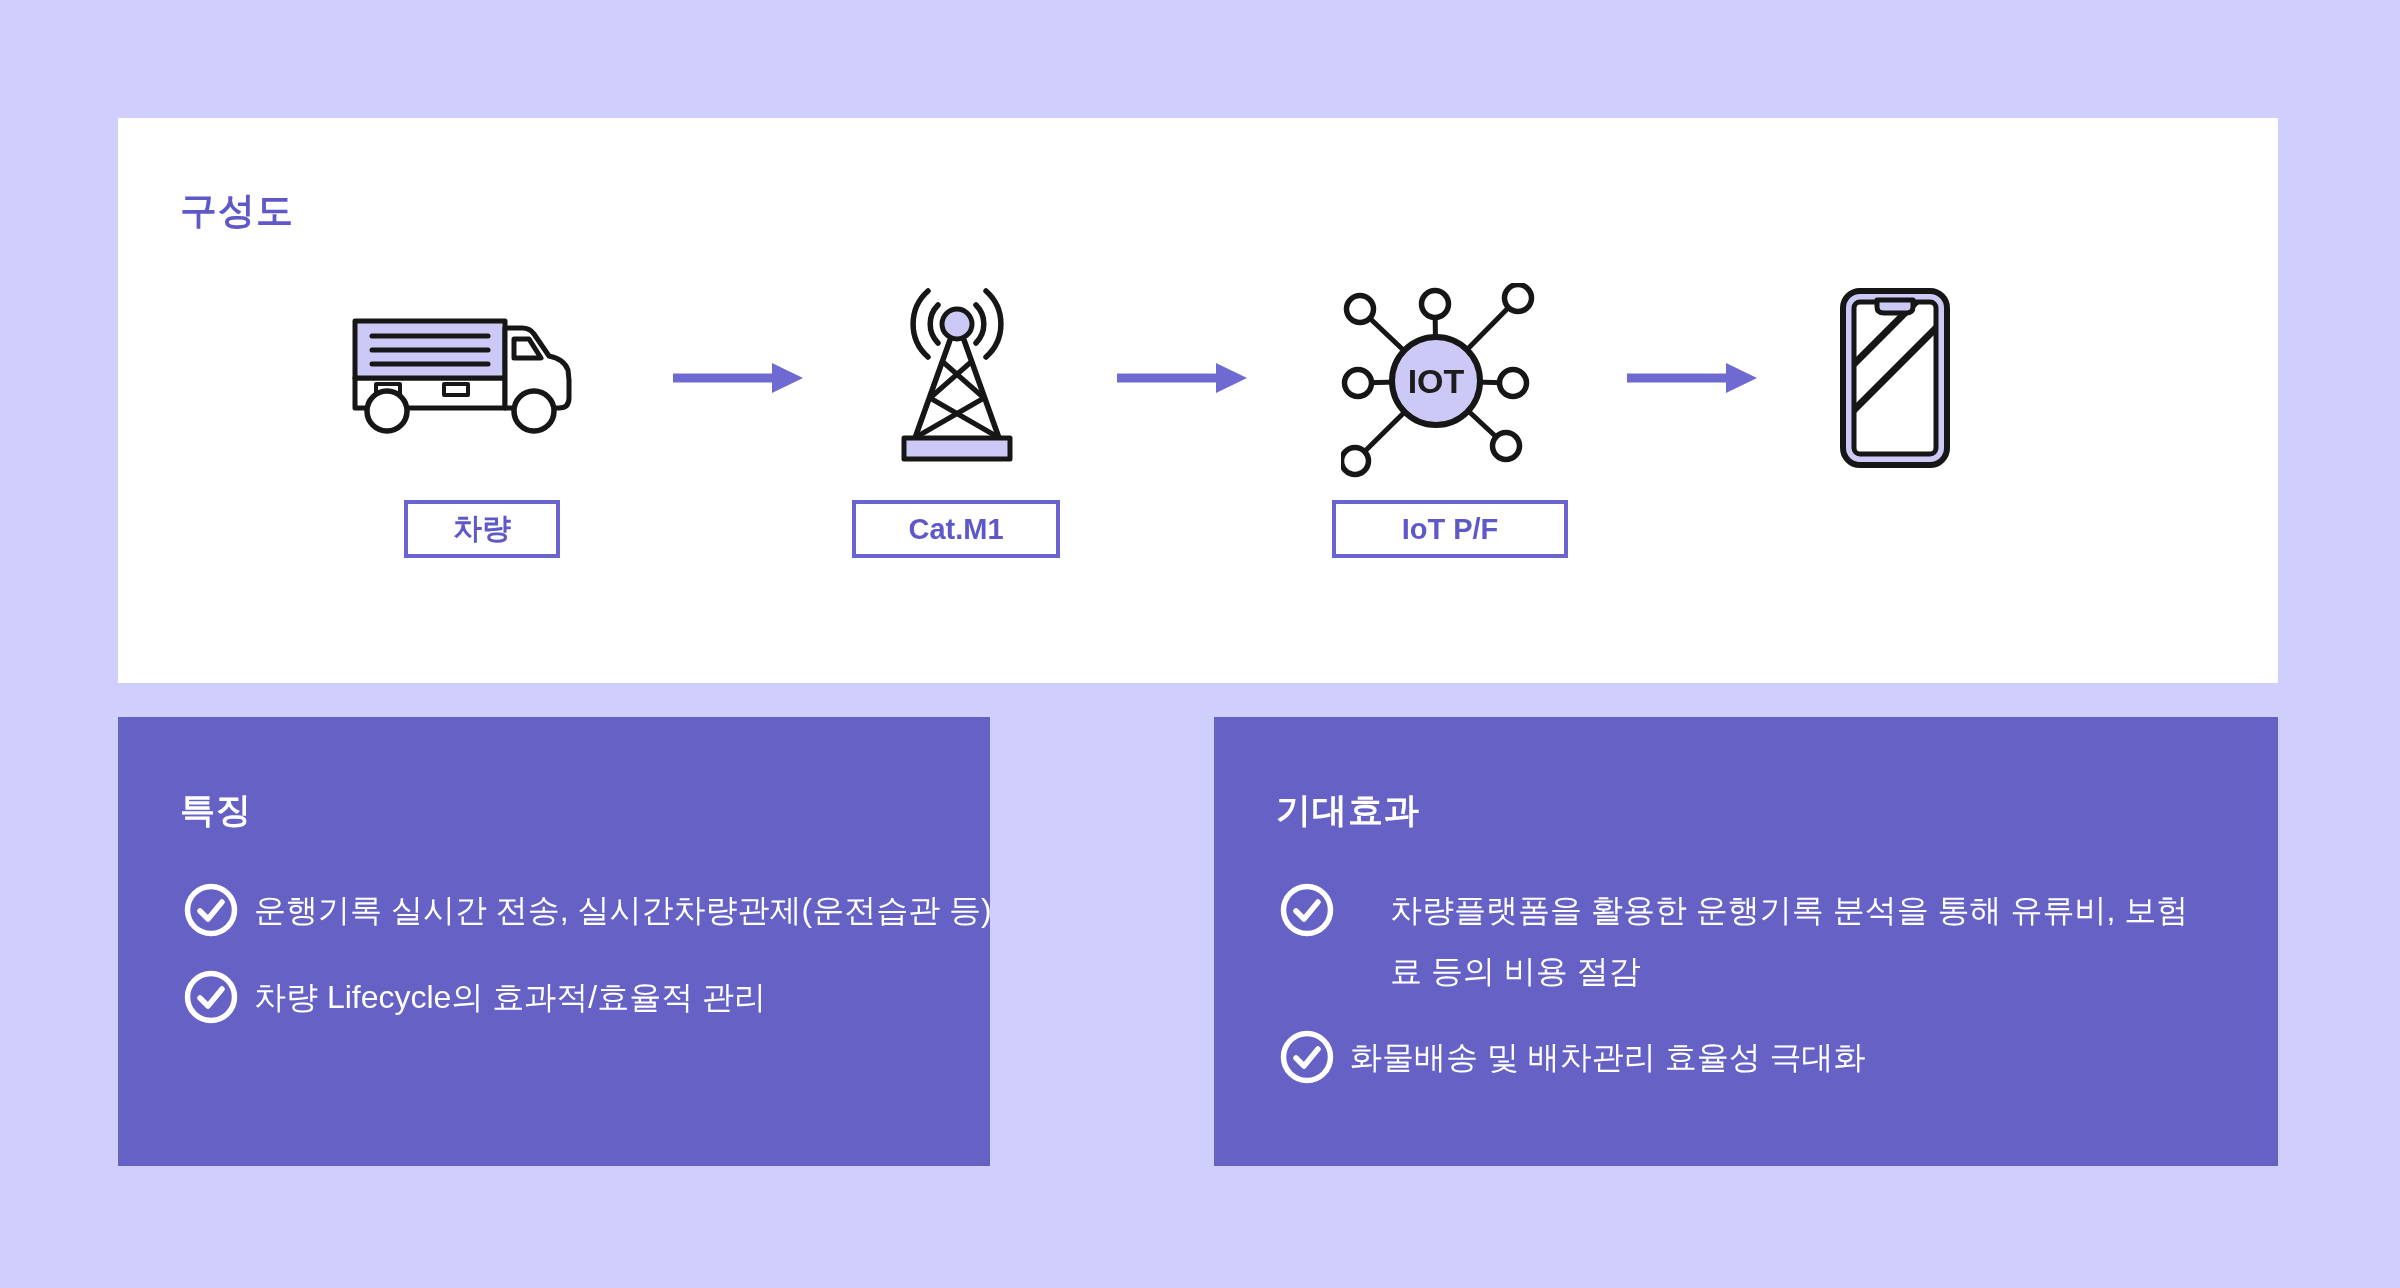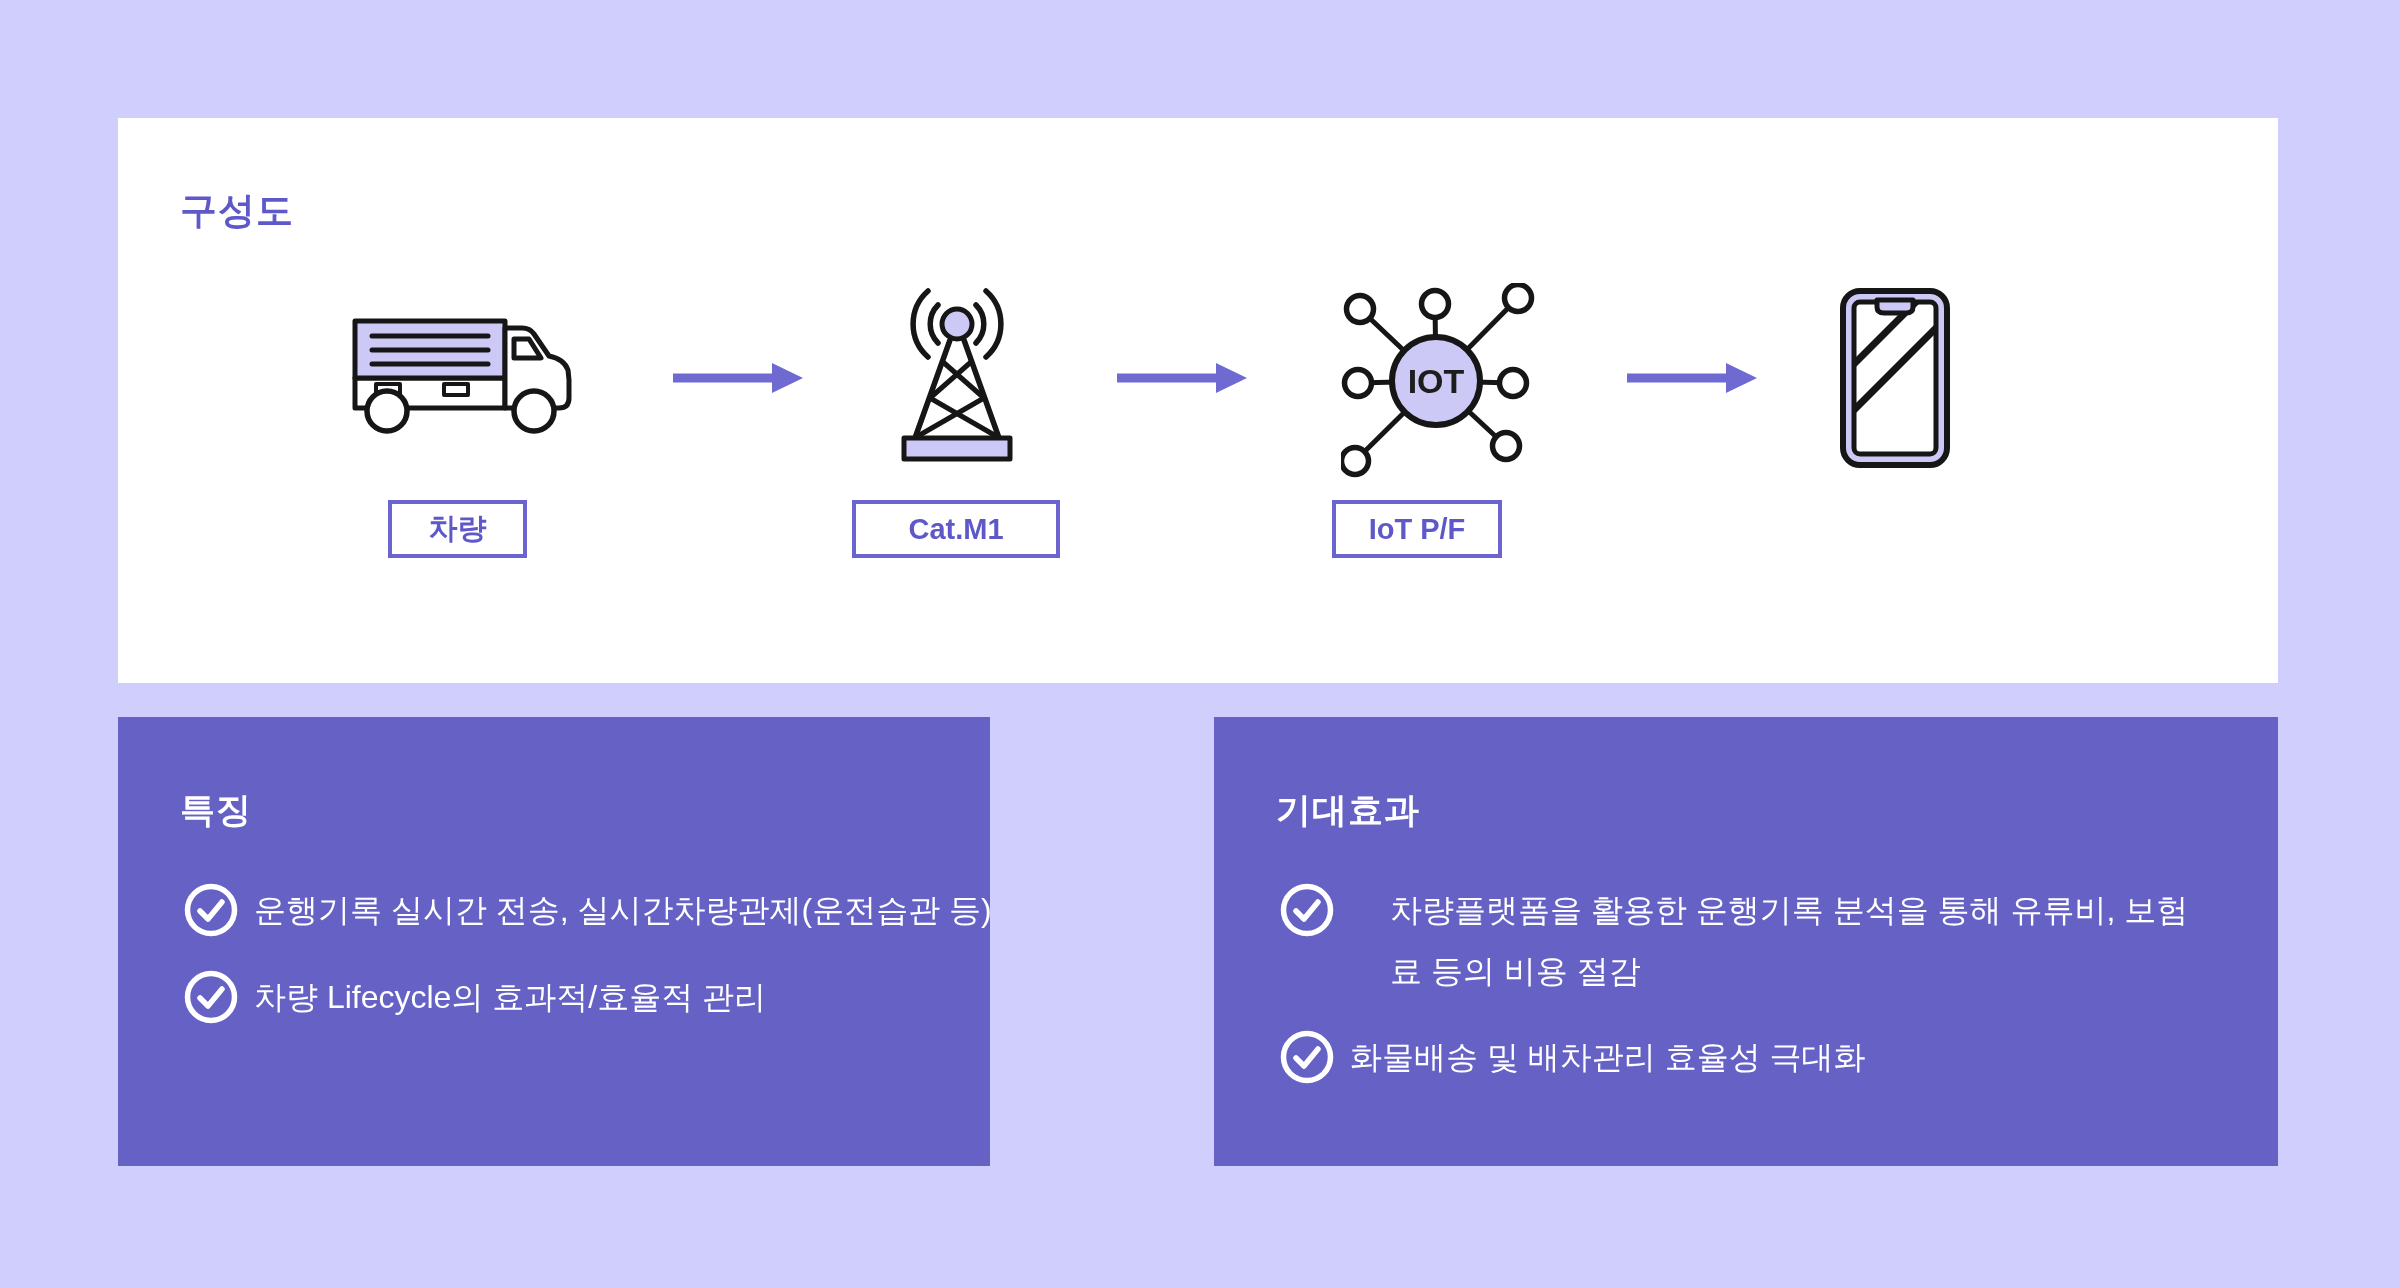--- a/index.html
+++ b/index.html
@@ -66,21 +66,21 @@
     <rect class="fw st" x="92" y="66" width="24" height="11" stroke-width="4"></rect>
     <rect class="fp st" x="3" y="3" width="150" height="57" stroke-width="5"></rect>
     <line class="st" x1="20" y1="18" x2="136" y2="18" stroke-width="5"></line>
     <line class="st" x1="20" y1="32" x2="136" y2="32" stroke-width="5"></line>
     <line class="st" x1="20" y1="46" x2="136" y2="46" stroke-width="5"></line>
     <path class="fw st" d="M153,10 H170 Q178,10 182,16 L197,38 Q212,41 216,52 L217,62 V80 Q217,90 207,90 H153 Z" stroke-width="5"></path>
     <path class="fw st" d="M162,21 H177 L189,40 H162 Z" stroke-width="5"></path>
     <circle class="fw st" cx="35" cy="93" r="20" stroke-width="5.5"></circle>
     <circle class="fw st" cx="182" cy="93" r="20" stroke-width="5.5"></circle>
   </svg>
-  <div class="node-label" style="left:270px;top:382px;width:139px">차량</div>
+  <div class="node-label" style="left:286px;top:382px;width:156px">차량</div>
 
   <svg class="abs" style="left:555px;top:240px" width="130" height="40" viewBox="0 0 130 40">
     <line class="arrow-line" x1="0" y1="20" x2="103" y2="20" stroke-width="9"></line>
     <polygon class="arrow-head" points="99,5 130,20 99,35"></polygon>
   </svg>
 
   <svg class="abs" style="left:764px;top:170px" width="150" height="180" viewBox="0 0 150 180">
     <line class="st" x1="68" y1="52" x2="33" y2="150" stroke-width="5.5"></line>
     <line class="st" x1="82" y1="52" x2="117" y2="150" stroke-width="5.5"></line>
     <line class="st" x1="61" y1="74" x2="102" y2="110" stroke-width="5"></line>
@@ -114,21 +114,21 @@
     <circle class="fp st" cx="95" cy="98" r="44" stroke-width="6"></circle>
     <circle class="fw st" cx="19" cy="26" r="13.5" stroke-width="5.5"></circle>
     <circle class="fw st" cx="94" cy="21" r="13.5" stroke-width="5.5"></circle>
     <circle class="fw st" cx="177" cy="15" r="13.5" stroke-width="5.5"></circle>
     <circle class="fw st" cx="17" cy="100" r="13.5" stroke-width="5.5"></circle>
     <circle class="fw st" cx="172" cy="100" r="13.5" stroke-width="5.5"></circle>
     <circle class="fw st" cx="14" cy="178" r="13.5" stroke-width="5.5"></circle>
     <circle class="fw st" cx="165" cy="163" r="13.5" stroke-width="5.5"></circle>
     <text class="iot-text" x="95" y="110" text-anchor="middle">IOT</text>
   </svg>
-  <div class="node-label" style="left:1214px;top:382px;width:170px">IoT P/F</div>
+  <div class="node-label" style="left:1214px;top:382px;width:236px">IoT P/F</div>
 
   <svg class="abs" style="left:1509px;top:240px" width="130" height="40" viewBox="0 0 130 40">
     <line class="arrow-line" x1="0" y1="20" x2="103" y2="20" stroke-width="9"></line>
     <polygon class="arrow-head" points="99,5 130,20 99,35"></polygon>
   </svg>
 
   <svg class="abs" style="left:1722px;top:170px" width="110" height="180" viewBox="0 0 110 180">
     <defs>
       <clipPath id="screen-clip">
           <rect x="16" y="16" width="78" height="148" rx="5"></rect>

